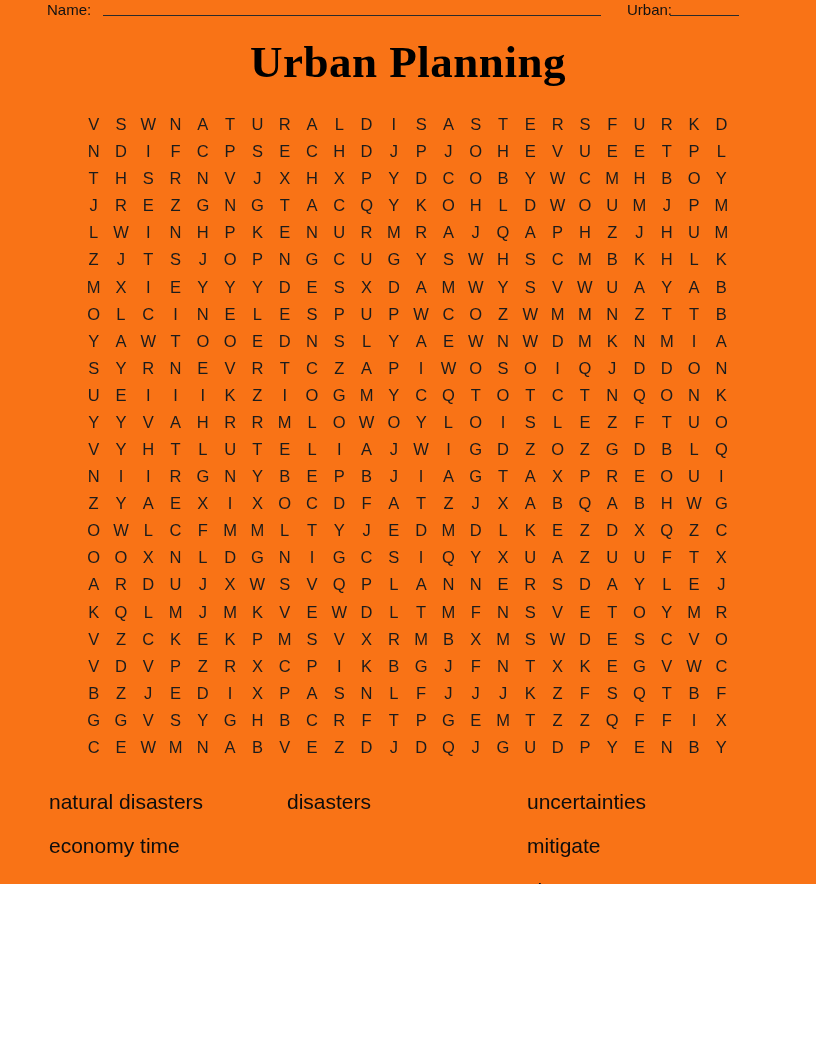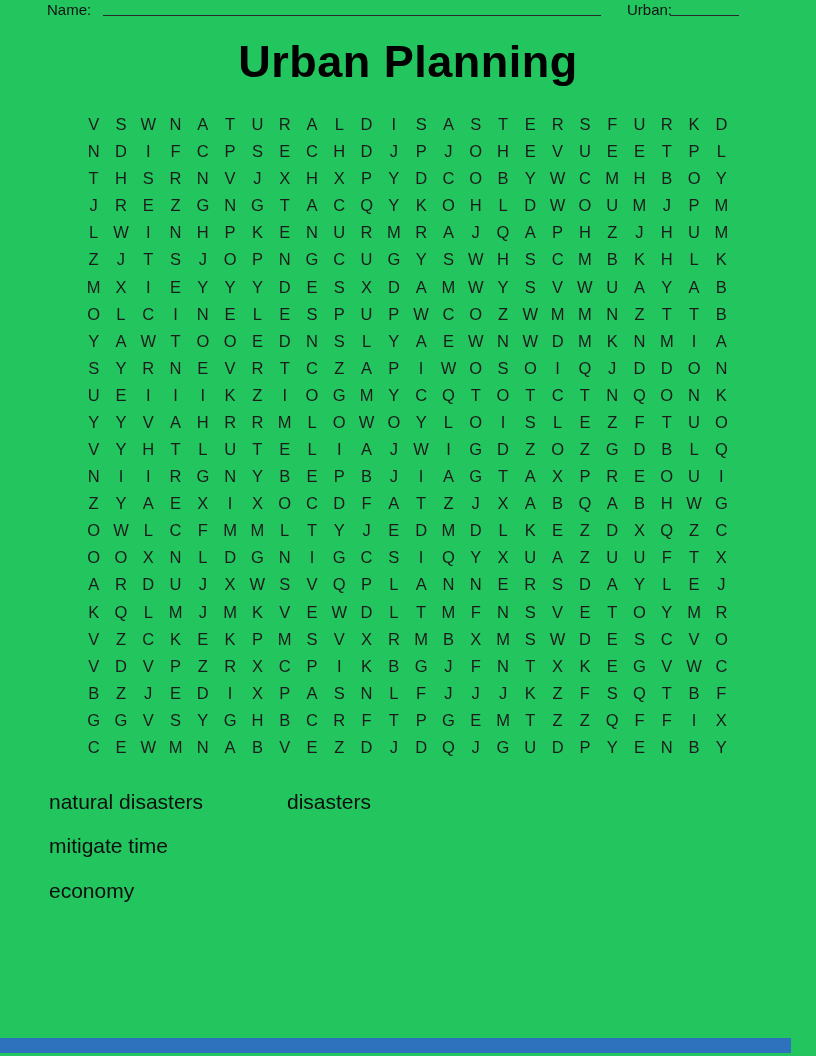--- a/index.html
+++ b/index.html
@@ -1,21 +1,21 @@
 <!DOCTYPE html>
 <html><head>
 <meta charset="utf-8">
 <style>
   * { margin: 0; padding: 0; box-sizing: border-box; }
   html, body { background: #ffffff; }
   .page {
     position: relative;
     width: 816px;
-    height: 1056px;
-    background: #22c55e;
+    height: 884px;
+    background: #f97316;
     font-family: "Liberation Sans", sans-serif;
     color: #1d1d1d;
     overflow: hidden;
   }
   
   .hdr-label {
     position: absolute;
     top: 1px;
     font-size: 15px;
     font-weight: 500;
@@ -35,20 +35,21 @@
   .title {
     position: absolute;
     top: 36px;
     left: 0;
     width: 100%;
     text-align: center;
     font-size: 45px;
     font-weight: bold;
     letter-spacing: 0.5px;
     color: #000;
+    font-family: Liberation Serif, serif;
   }
   
   .ws-grid {
     position: absolute;
     left: 80px;
     top: 111px;
     width: 655px;
     height: 650px;
     display: grid;
     grid-template-columns: repeat(24, 1fr);
@@ -683,23 +684,28 @@
       <div class="ws-cell">Y</div>
       <div class="ws-cell">E</div>
       <div class="ws-cell">N</div>
       <div class="ws-cell">B</div>
       <div class="ws-cell">Y</div>
     </div>
 
   <div class="word-list" id="word-list">
       <div class="word-col word-col-0">
         <div class="word-item">natural disasters</div>
-        <div class="word-item">mitigate time</div>
+        <div class="word-item">economy time</div>
         <div class="word-item">economy</div>
       </div>
       <div class="word-col word-col-1">
         <div class="word-item">disasters</div>
+      </div>
+      <div class="word-col word-col-2">
+        <div class="word-item">uncertainties</div>
+        <div class="word-item">mitigate</div>
+        <div class="word-item">changes</div>
       </div>
     </div>
 
   <div class="footer-bar" id="footer-bar" style="background: rgb(46, 114, 189);"></div>
 
 </div>
 
 </body></html>

